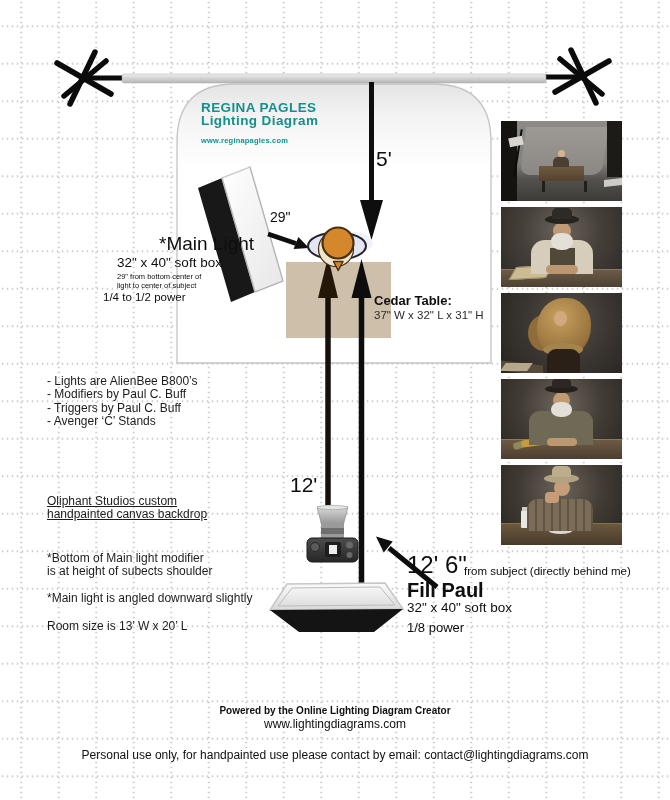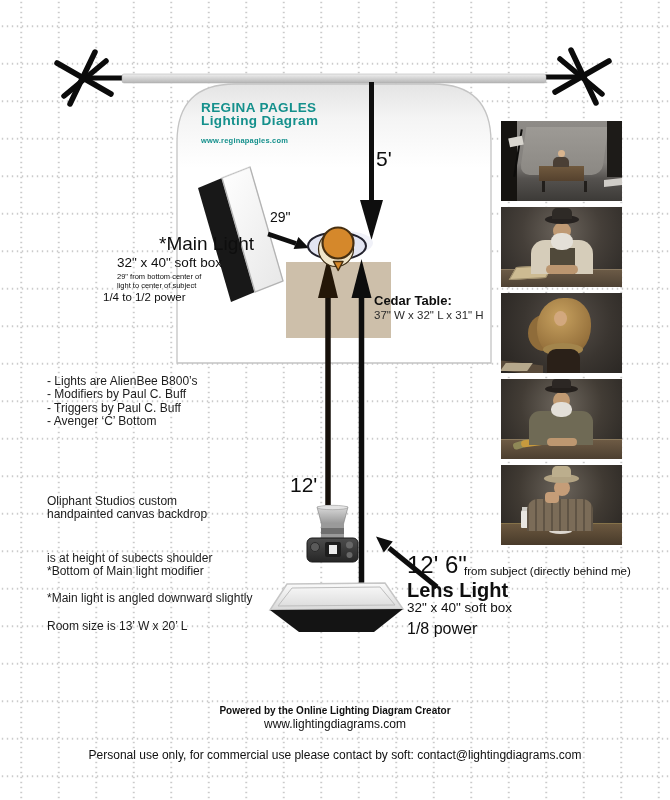--- a/index.html
+++ b/index.html
@@ -31,24 +31,24 @@
   .ml-note{left:117px;top:272px;font-size:7.5px;line-height:9px;}
   .ml-power{left:103px;top:291px;font-size:11.5px;}
   
   .ct-title{left:374px;top:293px;font-size:13px;font-weight:bold;}
   .ct-size{left:374px;top:309px;font-size:11.5px;color:#2b2b2b;}
   
   .fl-dist{left:407px;top:551px;font-size:24px;}
   .fl-note{left:464px;top:565px;font-size:11.5px;}
   .fl-title{left:407px;top:579px;font-size:20px;font-weight:bold;}
   .fl-size{left:407px;top:600px;font-size:13.5px;}
-  .fl-power{left:407px;top:620px;font-size:16px;}
+  .fl-power{left:407px;top:620px;font-size:13px;}
   
   .notes{position:absolute;left:47px;font-size:12px;line-height:13.4px;color:#1c1c1c;}
-  .ng1{top:375px;} .ng2{top:444px;} .ng3{top:495px;} .ng4{top:552px;} .ng5{top:592px;} .ng6{top:620px;}
+  .ng1{top:375px;} .ng2{top:444px;} .ng3{top:495px;text-decoration:underline;} .ng4{top:552px;} .ng5{top:592px;} .ng6{top:620px;}
   
   .footer{position:absolute;left:0;top:704px;width:670px;text-align:center;color:#101010;}
   .footer .f1{font-size:10px;font-weight:bold;line-height:13.5px;}
   .footer .f2{font-size:12px;line-height:13px;margin-bottom:18px;}
   .footer .f3,.footer .f4{font-size:12px;line-height:12.5px;}
   
   .photo{position:absolute;left:501px;width:121px;height:80px;overflow:hidden;}
   .photo>div{position:absolute;}
   .ph1{top:121px;background:linear-gradient(180deg,#8e8b87 0%,#84817d 52%,#55524f 72%,#3c3a37 100%);}
   .ph1 .sweep{left:22px;top:6px;width:82px;height:48px;background:linear-gradient(180deg,#9d9a95,#8b8883);transform:skewX(-8deg);border-radius:0 0 10px 10px;}
@@ -237,37 +237,37 @@
     <div>29" from bottom center of</div>
     <div>light to center of subject</div>
   </div>
   <div class="lbl ml-power">1/4 to 1/2 power</div>
 
   <div class="lbl ct-title">Cedar Table:</div>
   <div class="lbl ct-size">37" W x 32" L x 31" H</div>
 
   <div class="lbl fl-dist">12' 6"</div>
   <div class="lbl fl-note">from subject (directly behind me)</div>
-  <div class="lbl fl-title">Lens Light</div>
+  <div class="lbl fl-title">Fill Paul</div>
   <div class="lbl fl-size">32" x 40" soft box</div>
   <div class="lbl fl-power">1/8 power</div>
 
   <div class="notes ng1">
     <div>- Lights are AlienBee B800’s</div>
     <div>- Modifiers by Paul C. Buff</div>
     <div>- Triggers by Paul C. Buff</div>
-    <div>- Avenger ‘C’ Bottom</div>
+    <div>- Avenger ‘C’ Stands</div>
   </div>
   <div class="notes ng3">
     <div>Oliphant Studios custom</div>
     <div>handpainted canvas backdrop</div>
   </div>
   <div class="notes ng4">
+    <div>*Bottom of Main light modifier</div>
     <div>is at height of subects shoulder</div>
-    <div>*Bottom of Main light modifier</div>
   </div>
   <div class="notes ng5">
     <div>*Main light is angled downward slightly</div>
   </div>
   <div class="notes ng6">
     <div>Room size is 13’ W x 20’ L</div>
   </div>
 
   <div class="photo ph1">
     <div class="sweep"></div>
@@ -320,15 +320,15 @@
     <div class="torso"></div>
     <div class="hands"></div>
     <div class="head"></div>
     <div class="brim"></div>
     <div class="crown"></div>
   </div>
 
   <div class="footer">
     <div class="f1">Powered by the Online Lighting Diagram Creator</div>
     <div class="f2">www.lightingdiagrams.com</div>
-    <div class="f3">Personal use only, for commercial use please contact by soft: contact@lightingdiagrams.com</div>
+    <div class="f3">Personal use only, for handpainted use please contact by email: contact@lightingdiagrams.com</div>
   </div>
 </div>
 
 </body></html>

